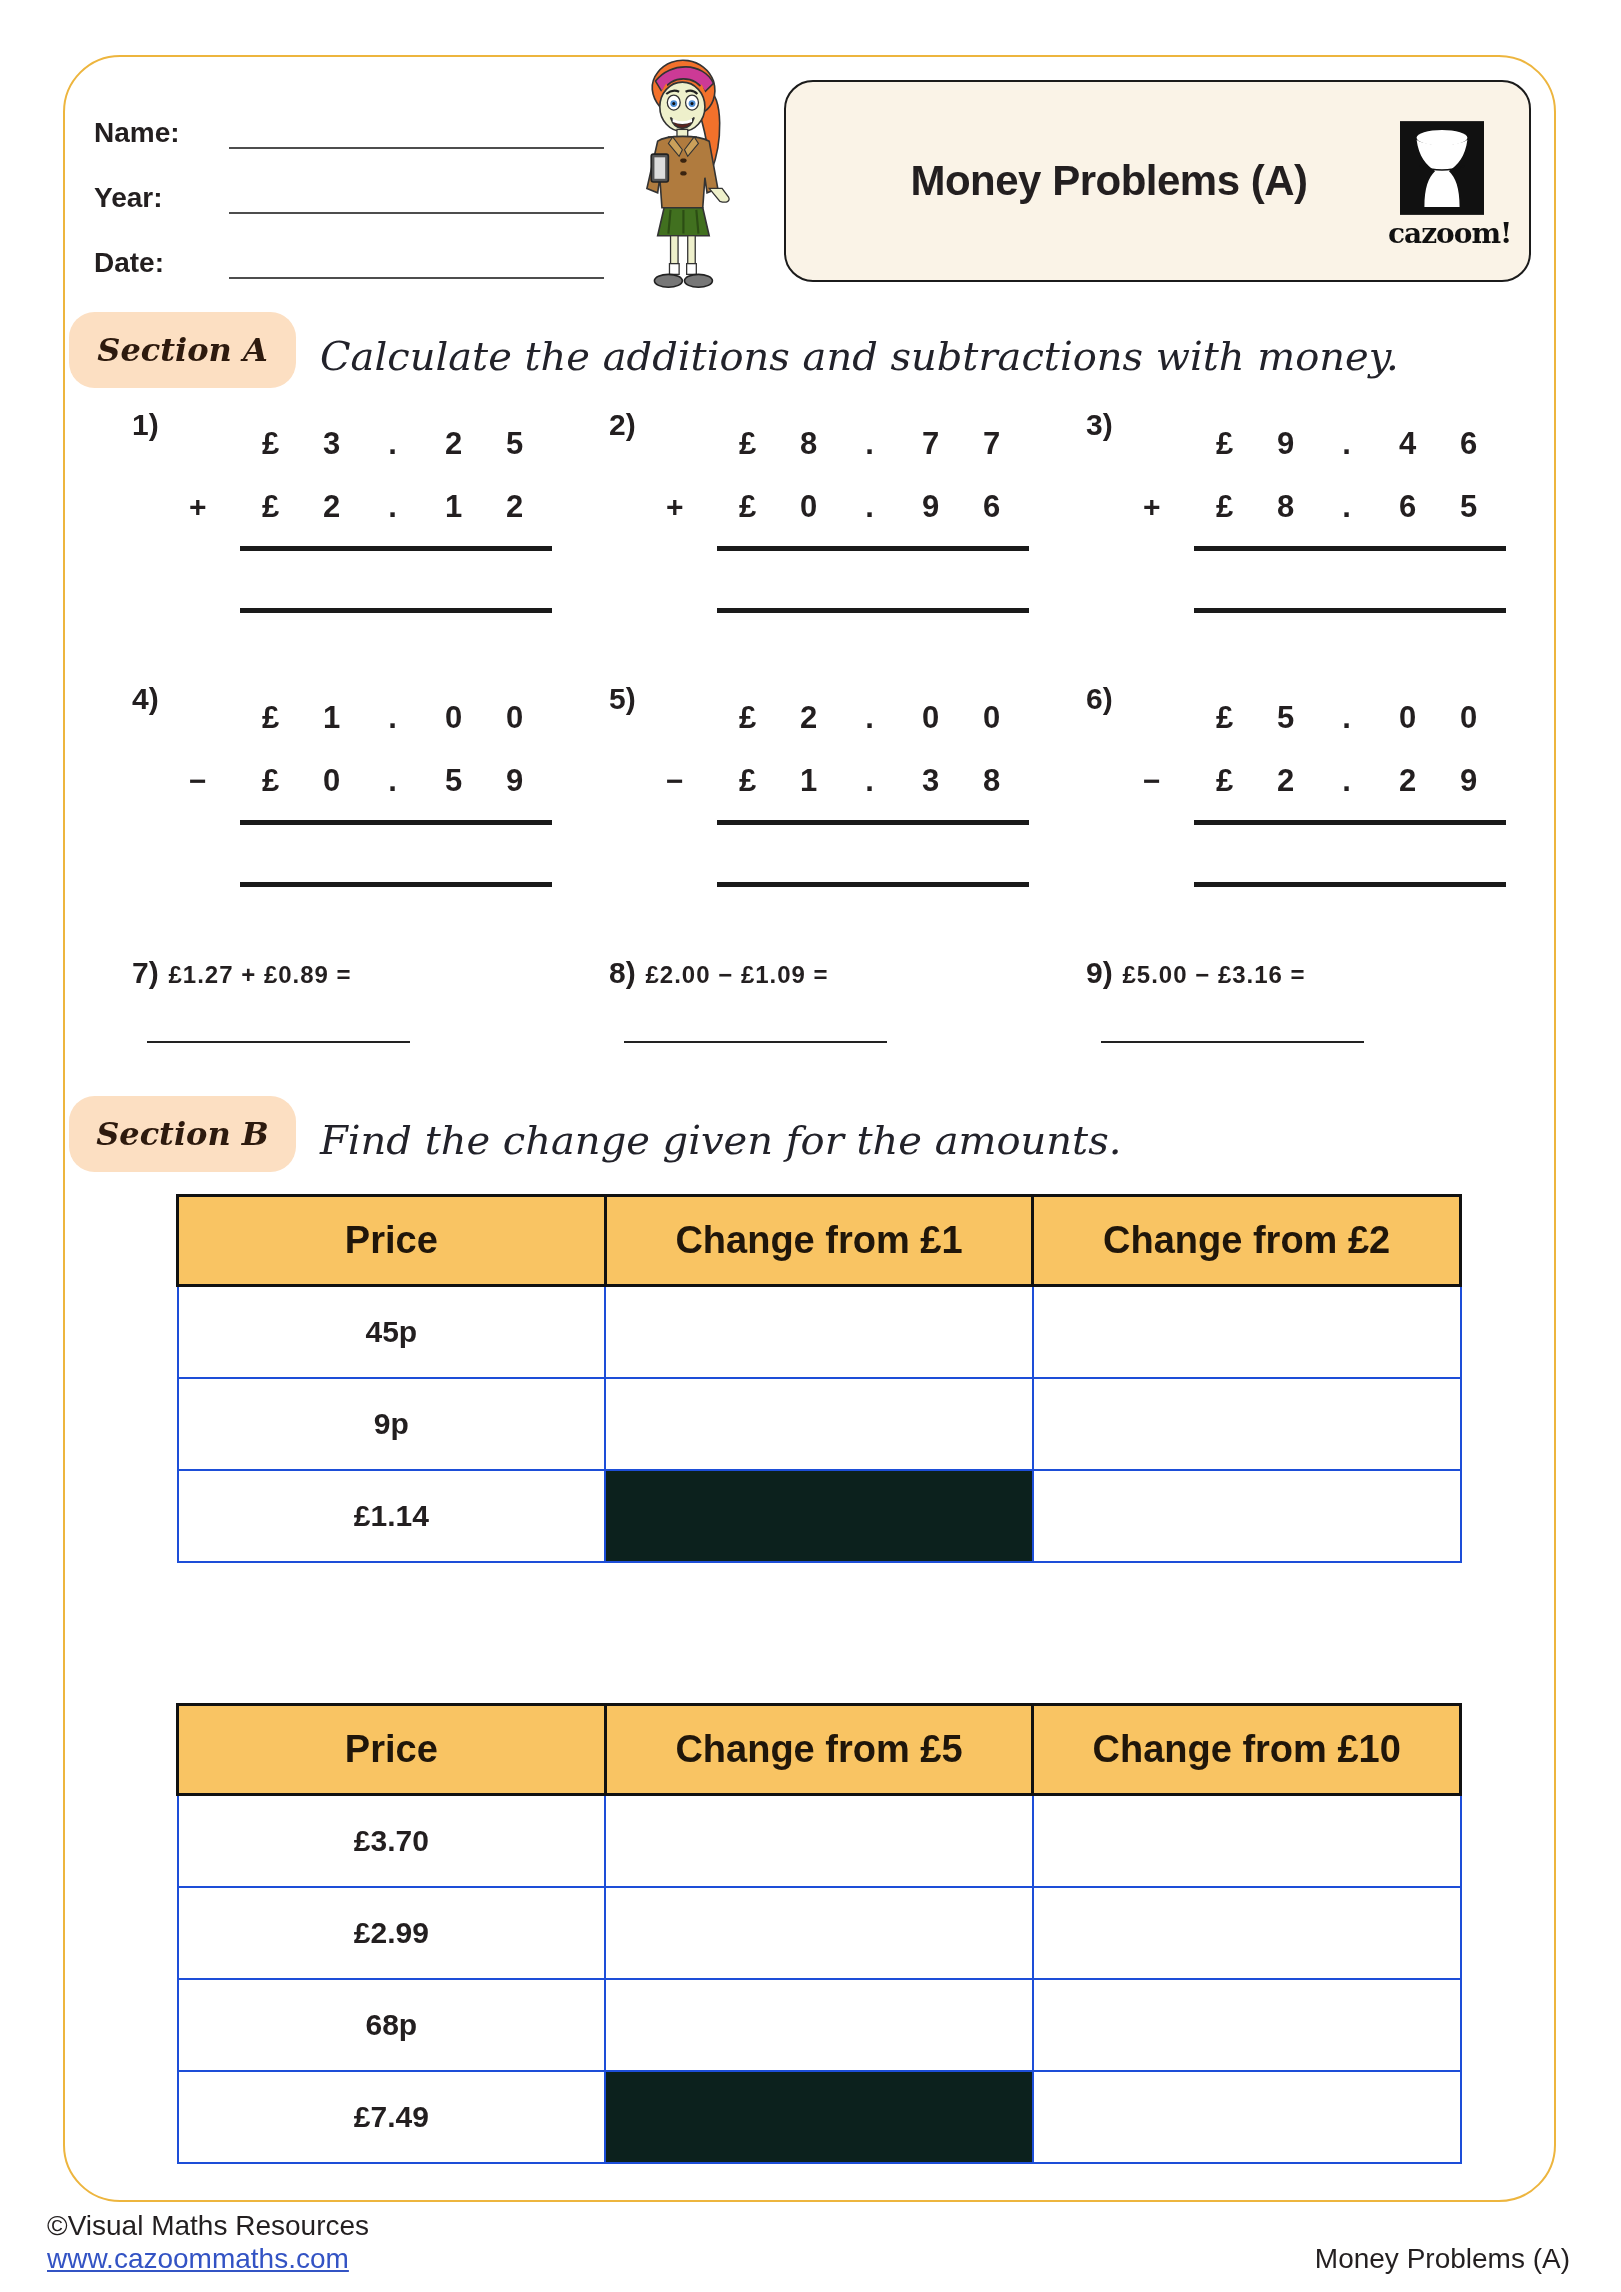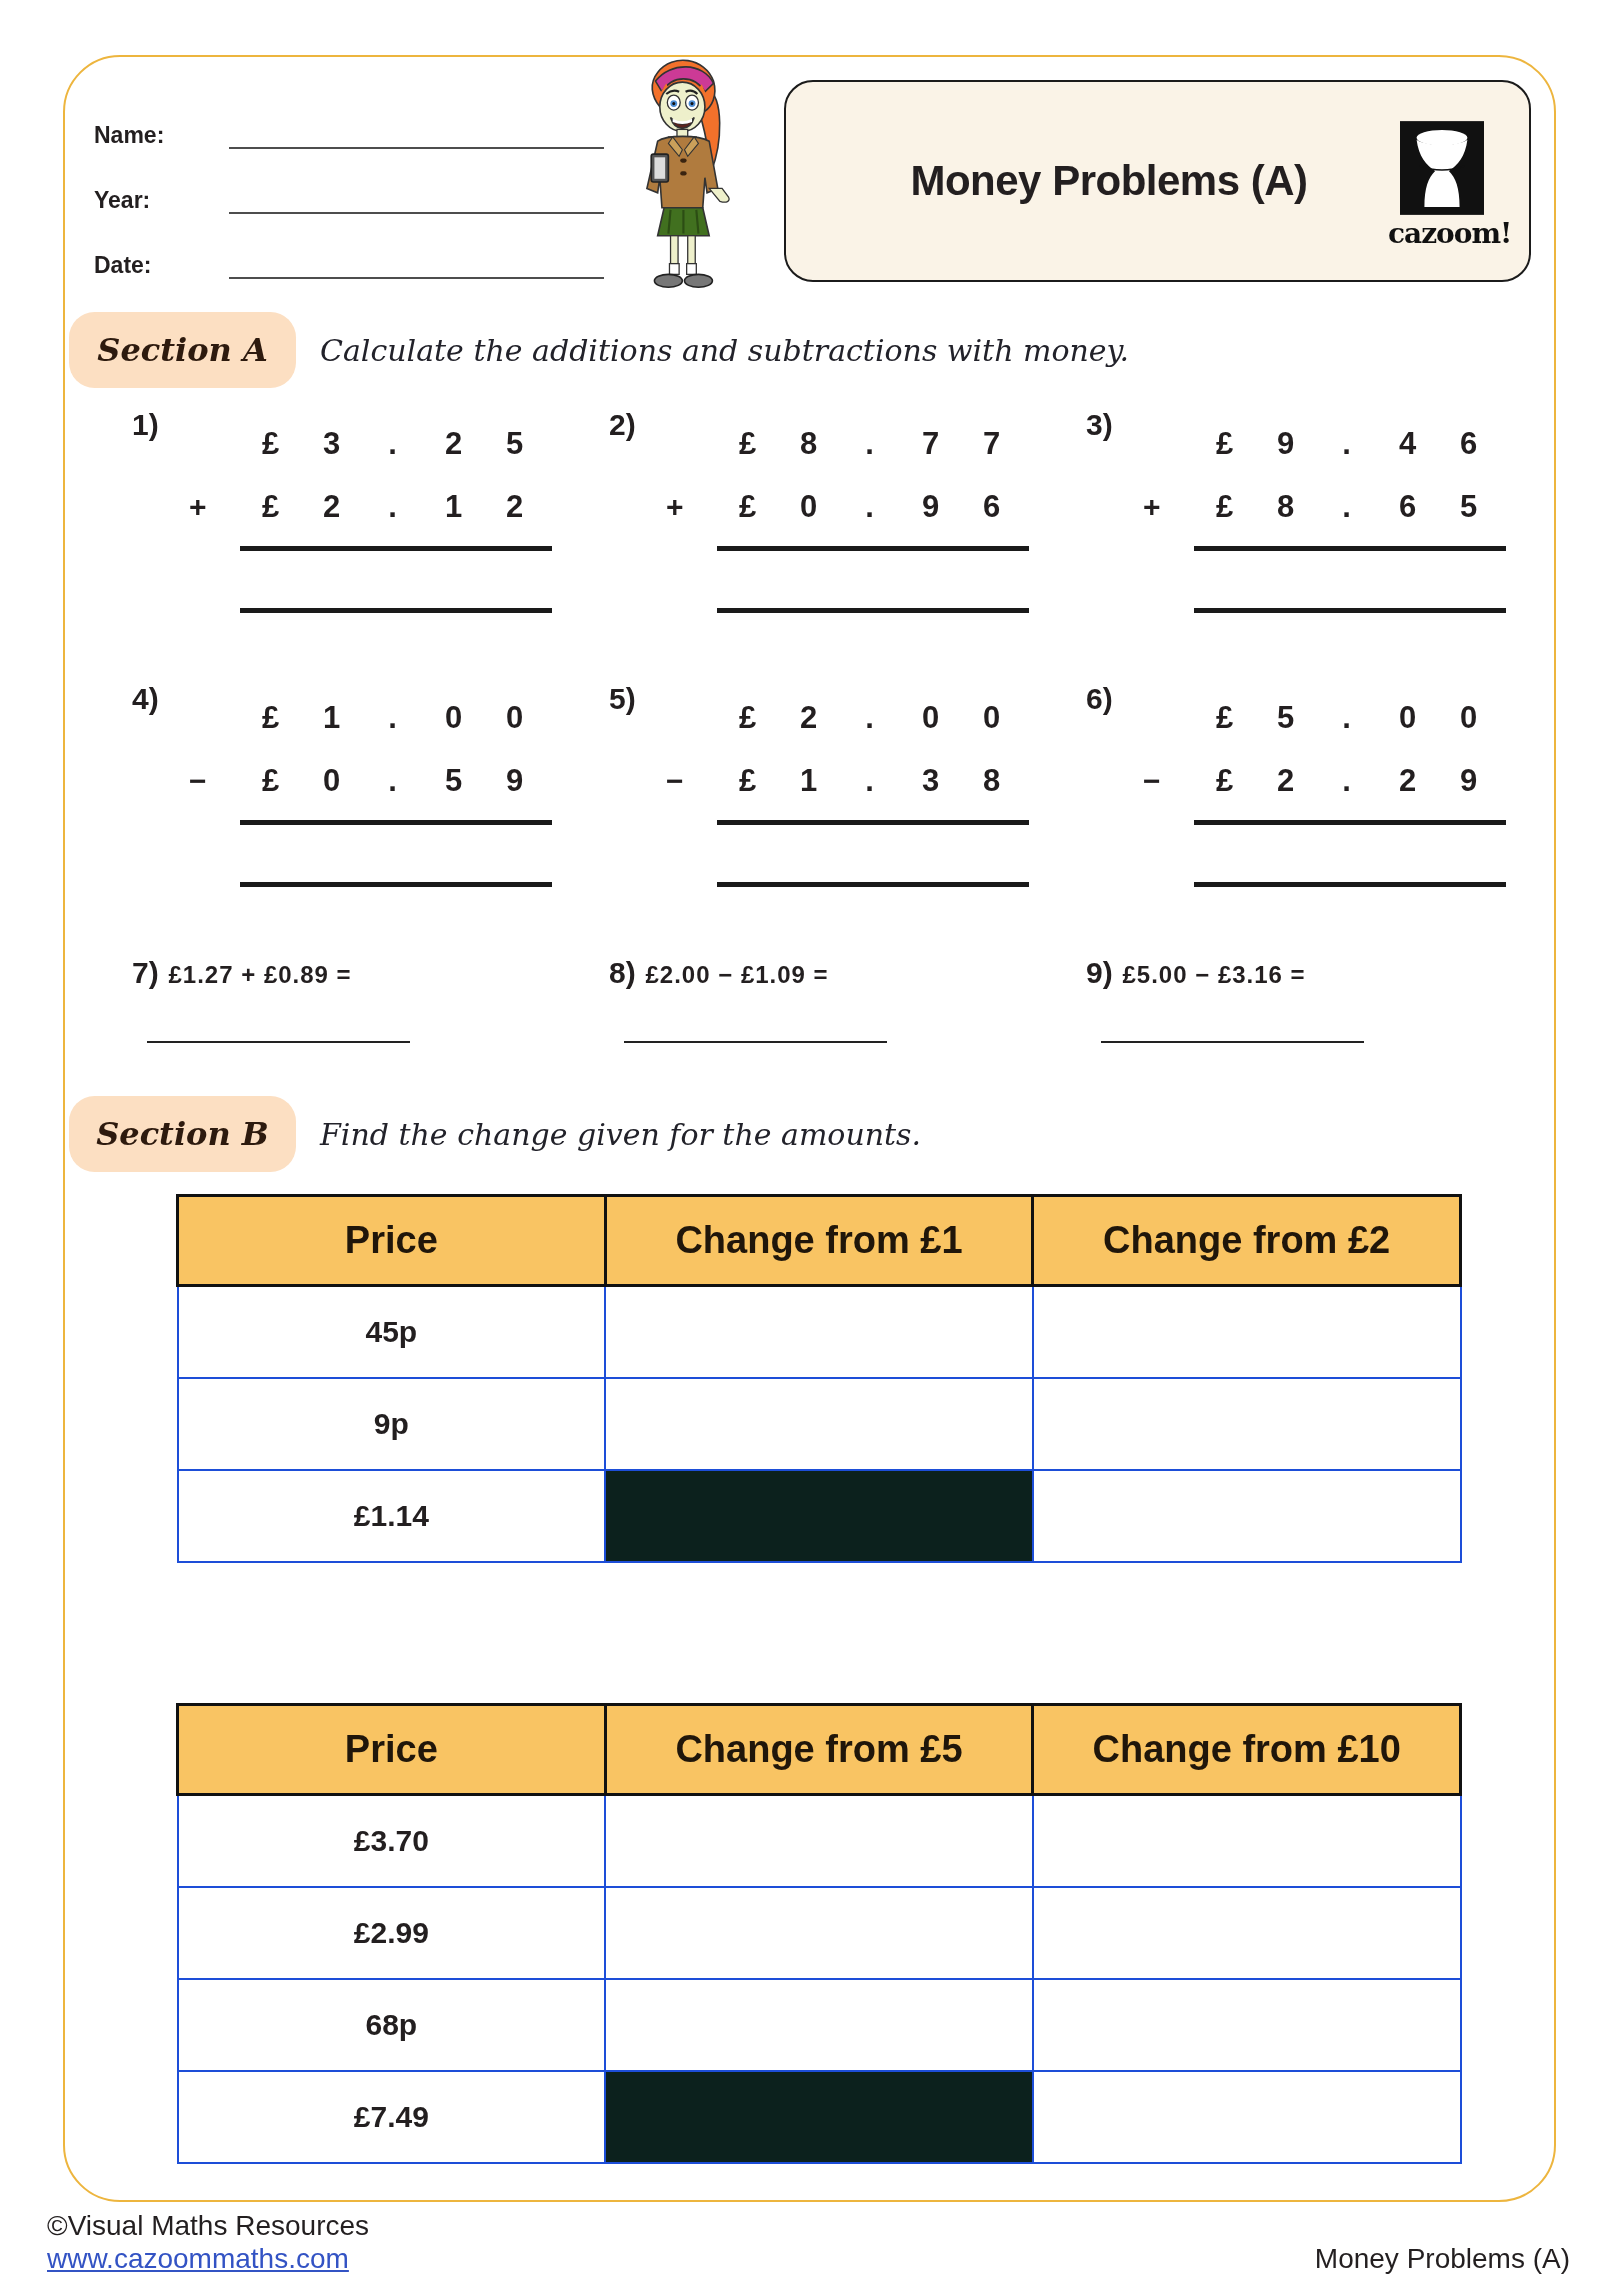--- a/index.html
+++ b/index.html
@@ -11,37 +11,37 @@
     --text:#231f20;
   }
   *{margin:0;padding:0;box-sizing:border-box;}
   body{background:#ffffff;font-family:"Liberation Sans",sans-serif;color:var(--text);}
   .sheet{position:relative;width:1621px;height:2293px;background:#fff;overflow:hidden;}
   .frame{position:absolute;left:63px;top:55px;width:1493px;height:2147px;border:2.9px solid var(--page-border);border-radius:57px;}
 
   
   .id-block{position:absolute;left:94px;top:94px;width:510px;}
   .id-row{display:flex;align-items:flex-end;height:55px;margin-bottom:9.8px;}
-  .id-label{font-weight:bold;font-size:23px;width:135px;}
+  .id-label{font-weight:bold;font-size:28px;width:135px;}
   .id-line{flex:1;border-bottom:2px solid #4d4d4d;height:39px;}
 
   .title-box{position:absolute;left:784px;top:80px;width:747px;height:202px;background:#faf3e7;border:2.9px solid #1b1b1b;border-radius:29px;}
   .title-text{position:absolute;left:29px;top:0;width:588px;height:100%;display:flex;align-items:center;justify-content:center;font-weight:bold;font-size:42px;letter-spacing:-0.5px;}
   .logo{position:absolute;right:33px;top:39px;width:108px;text-align:center;}
   .logo-mark{width:84px;height:94px;margin:0 auto;display:block;}
   .logo-word{font-family:"DejaVu Serif",serif;font-weight:bold;font-size:28px;letter-spacing:-1px;color:#111;margin-top:2px;}
 
   .mascot{position:absolute;left:606px;top:51px;width:157px;height:247px;}
 
   
   .pill{position:absolute;left:69px;width:227px;height:76px;background:var(--section-pill);border-radius:25.5px;display:flex;align-items:center;justify-content:center;}
   .pill-a{top:312px;}
   .pill-b{top:1096px;}
   .pill span{font-family:"DejaVu Serif",serif;font-weight:bold;font-style:italic;font-size:32px;color:#2d1a0e;}
-  .instruction{position:absolute;left:320px;font-family:"DejaVu Serif",serif;font-style:italic;font-size:30px;color:#22222a;}
+  .instruction{position:absolute;left:320px;font-family:"DejaVu Serif",serif;font-style:italic;font-size:40px;color:#22222a;}
   .instr-a{top:333px;}
   .instr-b{top:1117px;}
 
   
   .col-problems{position:absolute;left:132px;display:grid;grid-template-columns:477px 477px 477px;}
   .row1{top:412px;}
   .row2{top:686px;}
   .problem{display:flex;}
   .pnum{width:57px;font-weight:bold;font-size:30px;margin-top:-3.9px;}
   .drow{display:flex;align-items:center;height:63px;}

